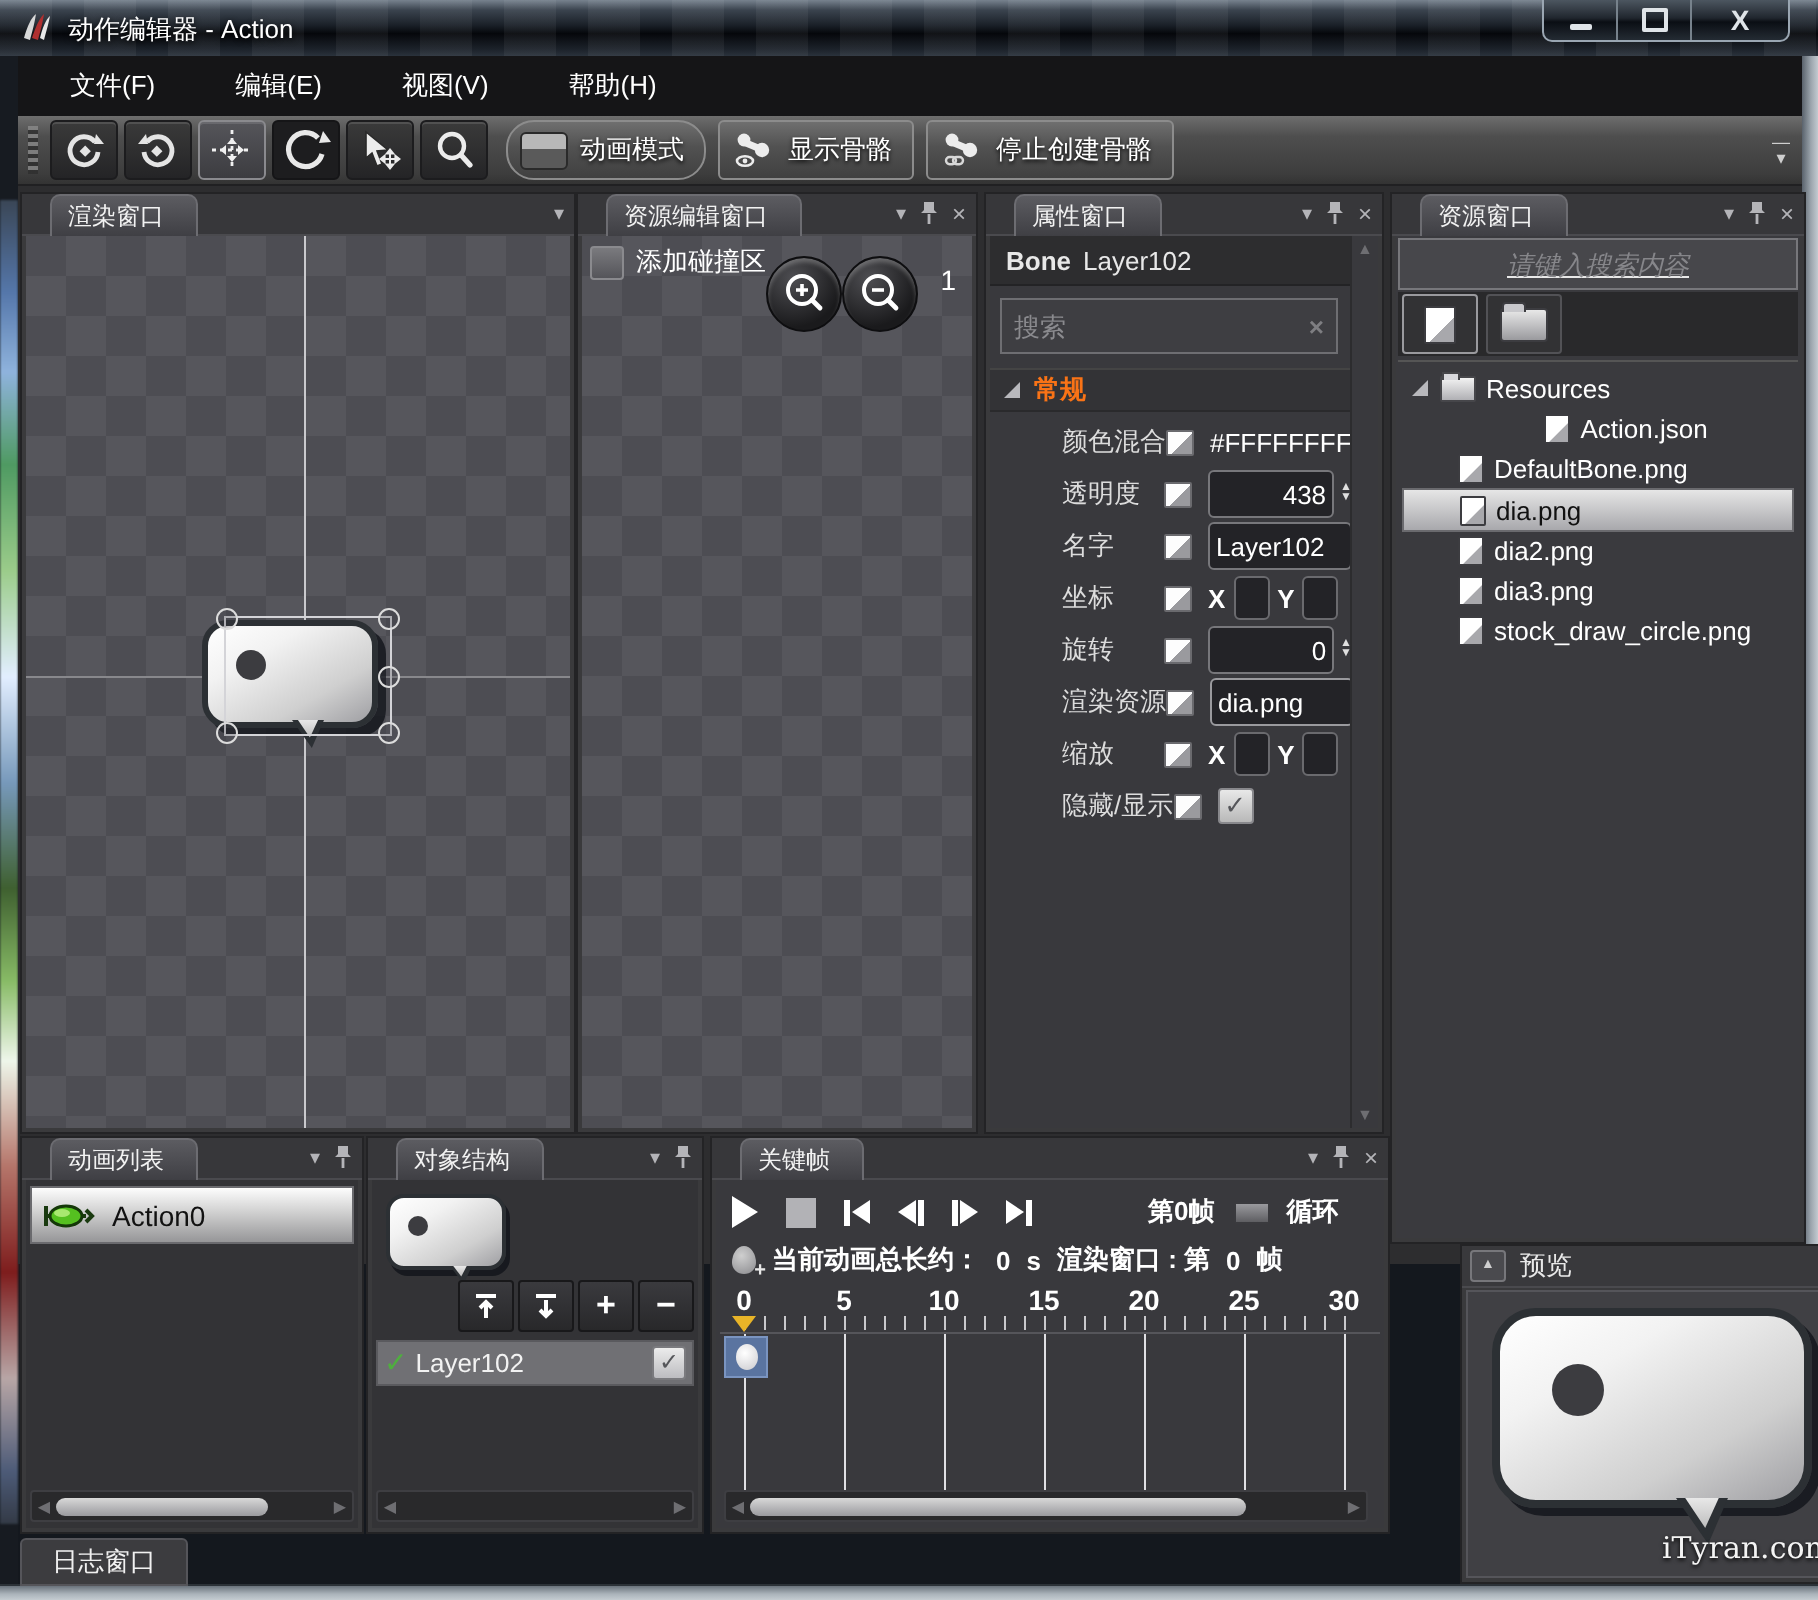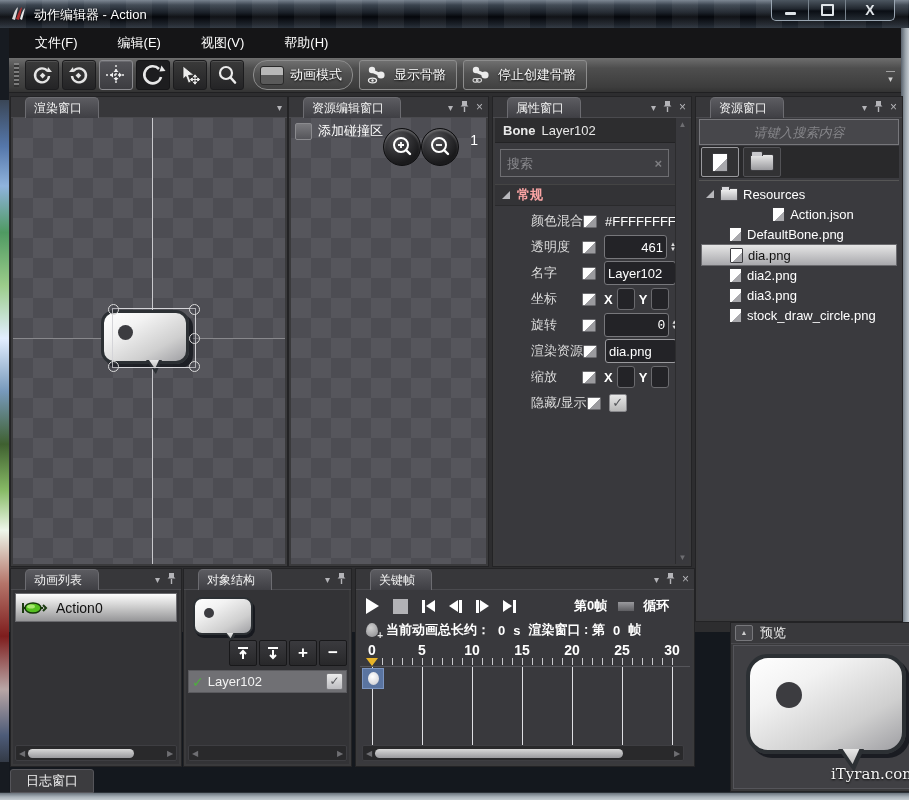--- a/index.html
+++ b/index.html
@@ -91,21 +91,21 @@
     justify-content:flex-end;padding:0 3px;color:#fff;font-size:13px;flex:1;min-width:0;}
   .spin{display:flex;flex-direction:column;margin-left:3px;color:#e0e0e0;font-size:6px;line-height:5px;}
   .xy{display:flex;align-items:center;gap:4px;color:#fff;font-weight:bold;font-size:13px;}
   .xyf{width:16px;height:20px;background:#232327;border:1px solid #6a6a6e;border-radius:3px;}
   .pcheck{width:16px;height:16px;background:linear-gradient(#e8e8e8,#b8b8b8);border:1px solid #88888c;border-radius:2px;
     color:#55565a;font-size:13px;line-height:15px;text-align:center;font-weight:bold;}
   .vscroll{position:absolute;right:0;top:0;bottom:0;width:13px;background:#39393d;border-left:1px solid #2c2c2e;}
   .vscroll .ar{position:absolute;left:0;width:13px;height:13px;color:#6e6e72;font-size:8px;text-align:center;line-height:13px;}
   
   .res-search{position:absolute;left:1px;right:1px;top:1px;height:24px;background:#47474b;border:1px solid #77777b;
-    display:flex;align-items:center;justify-content:flex-start;}
+    display:flex;align-items:center;justify-content:flex-start;text-decoration:underline;}
   .res-search input{width:100%;background:transparent;border:none;outline:none;color:#e8e8e8;text-align:center;font-size:13px;font-family:inherit;font-style:italic;}
   .res-search input::placeholder{color:#86868a;}
   .res-btnrow{position:absolute;left:1px;right:1px;top:28px;height:32px;background:#29292b;display:flex;align-items:center;gap:4px;padding-left:2px;}
   .res-btn{width:36px;height:28px;display:flex;align-items:center;justify-content:center;background:#323234;border:1px solid #525256;border-radius:2px;}
   .ficon{width:14px;height:17px;background:linear-gradient(135deg,#ffffff 60%,#a8a8ac 61%);border:1px solid #3c3c40;border-radius:1px;}
   .ficon.small{width:11px;height:13px;}
   .foldicon{width:22px;height:15px;background:linear-gradient(#e8e8e8,#9a9a9e);border:1px solid #3c3c40;border-radius:2px;position:relative;}
   .foldicon:before{content:"";position:absolute;left:0;top:-4px;width:10px;height:4px;background:#c8c8cc;border:1px solid #3c3c40;border-bottom:none;border-radius:2px 2px 0 0;}
   .tree{position:absolute;left:1px;right:1px;top:62px;bottom:1px;background:#3a3a3e;border-top:1px solid #555;}
   .trow{position:absolute;left:2px;right:2px;height:20px;display:flex;align-items:center;gap:5px;font-size:13px;color:#fff;}
@@ -335,36 +335,36 @@
         <div class="prop-title">
           <b>Bone</b>
           <span>Layer102</span>
         </div>
         <div class="searchbox" style="left:5px;right:20px;top:31px;height:26px;">
           <input placeholder="搜索" style="">
           <span class="sx">×</span>
         </div>
         <div class="sect" style="top:66px;">
           <span class="exp"></span>
-          <b style="color:#fca5a5;">常规</b>
+          <b style="color:#f97316;">常规</b>
         </div>
 
         <div class="prow" style="top:90px;">
           <span class="plabel">颜色混合</span>
           <span class="pmark"></span>
           <span class="pval">
               <span style="color:#fff;white-space:nowrap;">#FFFFFFFF</span>
             </span>
         </div>
         <div class="prow" style="top:116px;">
           <span class="plabel">透明度</span>
           <span class="pmark"></span>
           <span class="pval">
               <span class="vbox">
-                <span>461</span>
+                <span>438</span>
               </span>
             <span class="spin">
                 <span>▲</span>
                 <span>▼</span>
               </span>
             </span>
         </div>
         <div class="prow" style="top:142px;">
           <span class="plabel">名字</span>
           <span class="pmark"></span>
@@ -379,21 +379,21 @@
           <span class="pmark"></span>
           <span class="pval">
               <span class="xy">
                 <span>X</span>
                 <span class="xyf"></span>
                 <span>Y</span>
                 <span class="xyf"></span>
               </span>
             </span>
         </div>
-        <div class="prow" style="top:194px;font-family:Liberation Mono, monospace;">
+        <div class="prow" style="top:194px;">
           <span class="plabel">旋转</span>
           <span class="pmark"></span>
           <span class="pval">
               <span class="vbox">
                 <span>0</span>
               </span>
             <span class="spin">
                 <span>▲</span>
                 <span>▼</span>
               </span>

